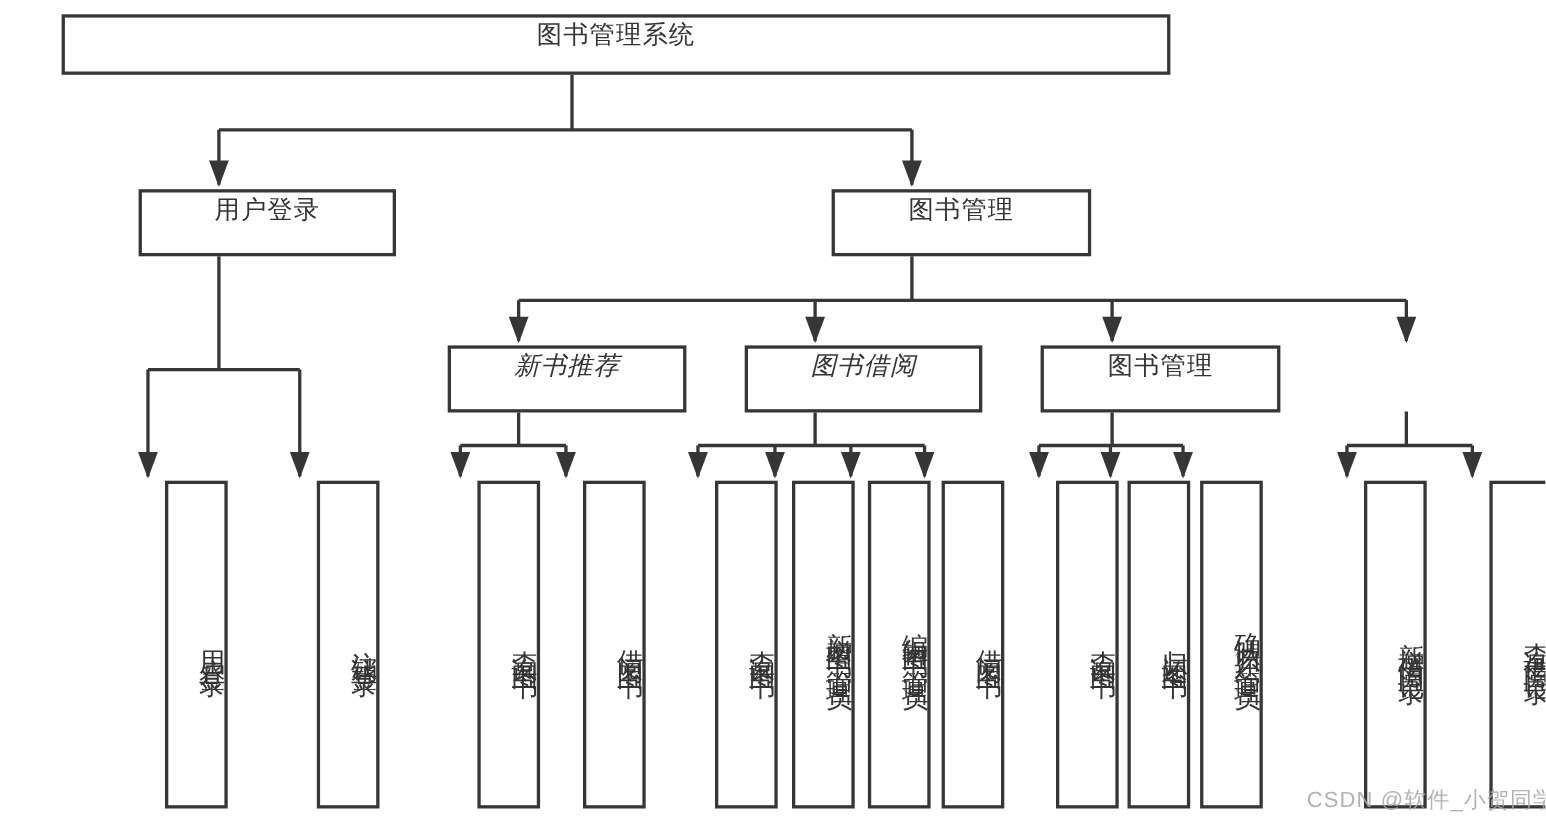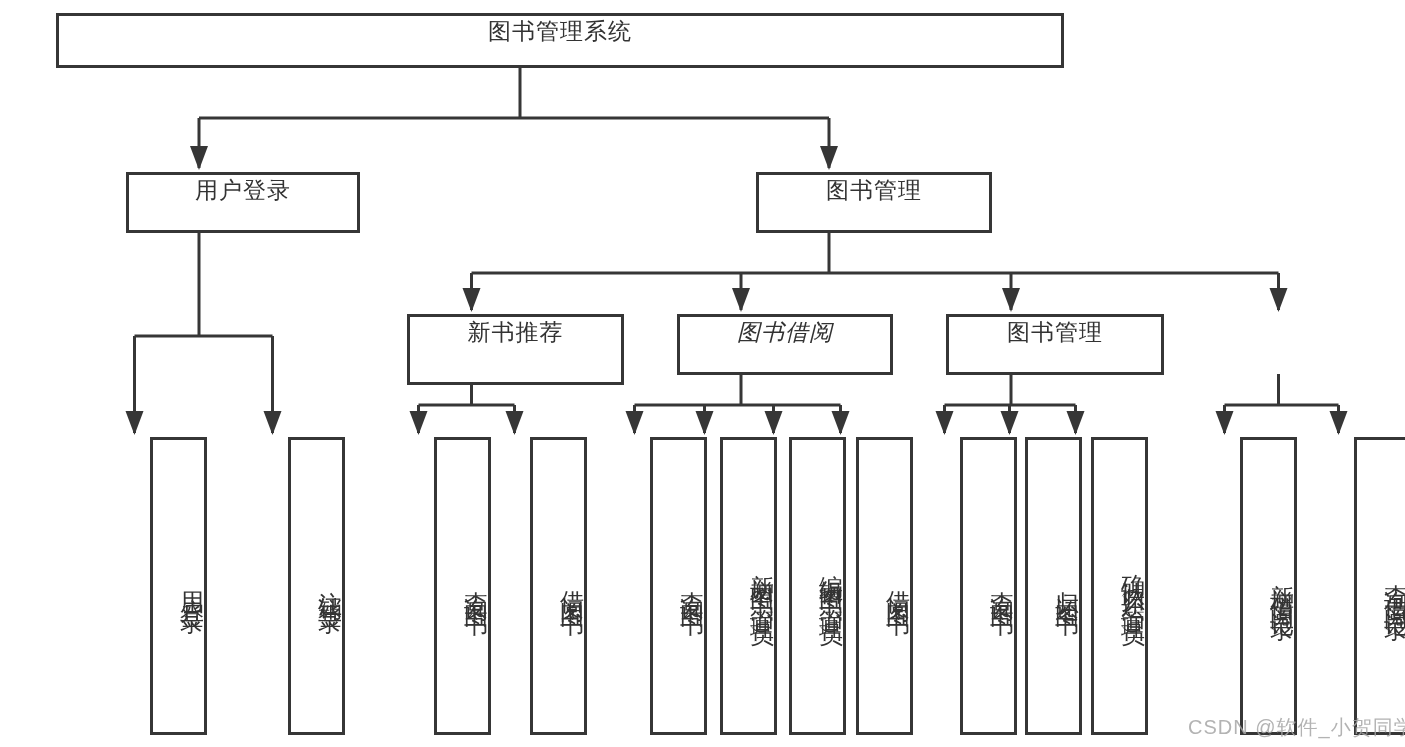--- a/index.html
+++ b/index.html
@@ -81,21 +81,21 @@
     <span>图书管理系统</span>
   </div>
 
   <div class="node h-node" style="left:82px;top:172px;width:234px;height:61px;">
     <span>用户登录</span>
   </div>
   <div class="node h-node" style="left:712px;top:172px;width:236px;height:61px;">
     <span>图书管理</span>
   </div>
 
-  <div class="node h-node" style="left:363px;top:314px;width:217px;height:71px;">
+  <div class="node h-node" style="left:363px;top:314px;width:217px;height:61px;font-style:italic;">
     <span>新书推荐</span>
   </div>
   <div class="node h-node" style="left:633px;top:314px;width:216px;height:61px;font-style:italic;">
     <span>图书借阅</span>
   </div>
   <div class="node h-node" style="left:902px;top:314px;width:218px;height:61px;">
     <span>图书管理</span>
   </div>
 
   <div class="node v-node" style="left:106px;top:437px;width:57px;height:298px;">

